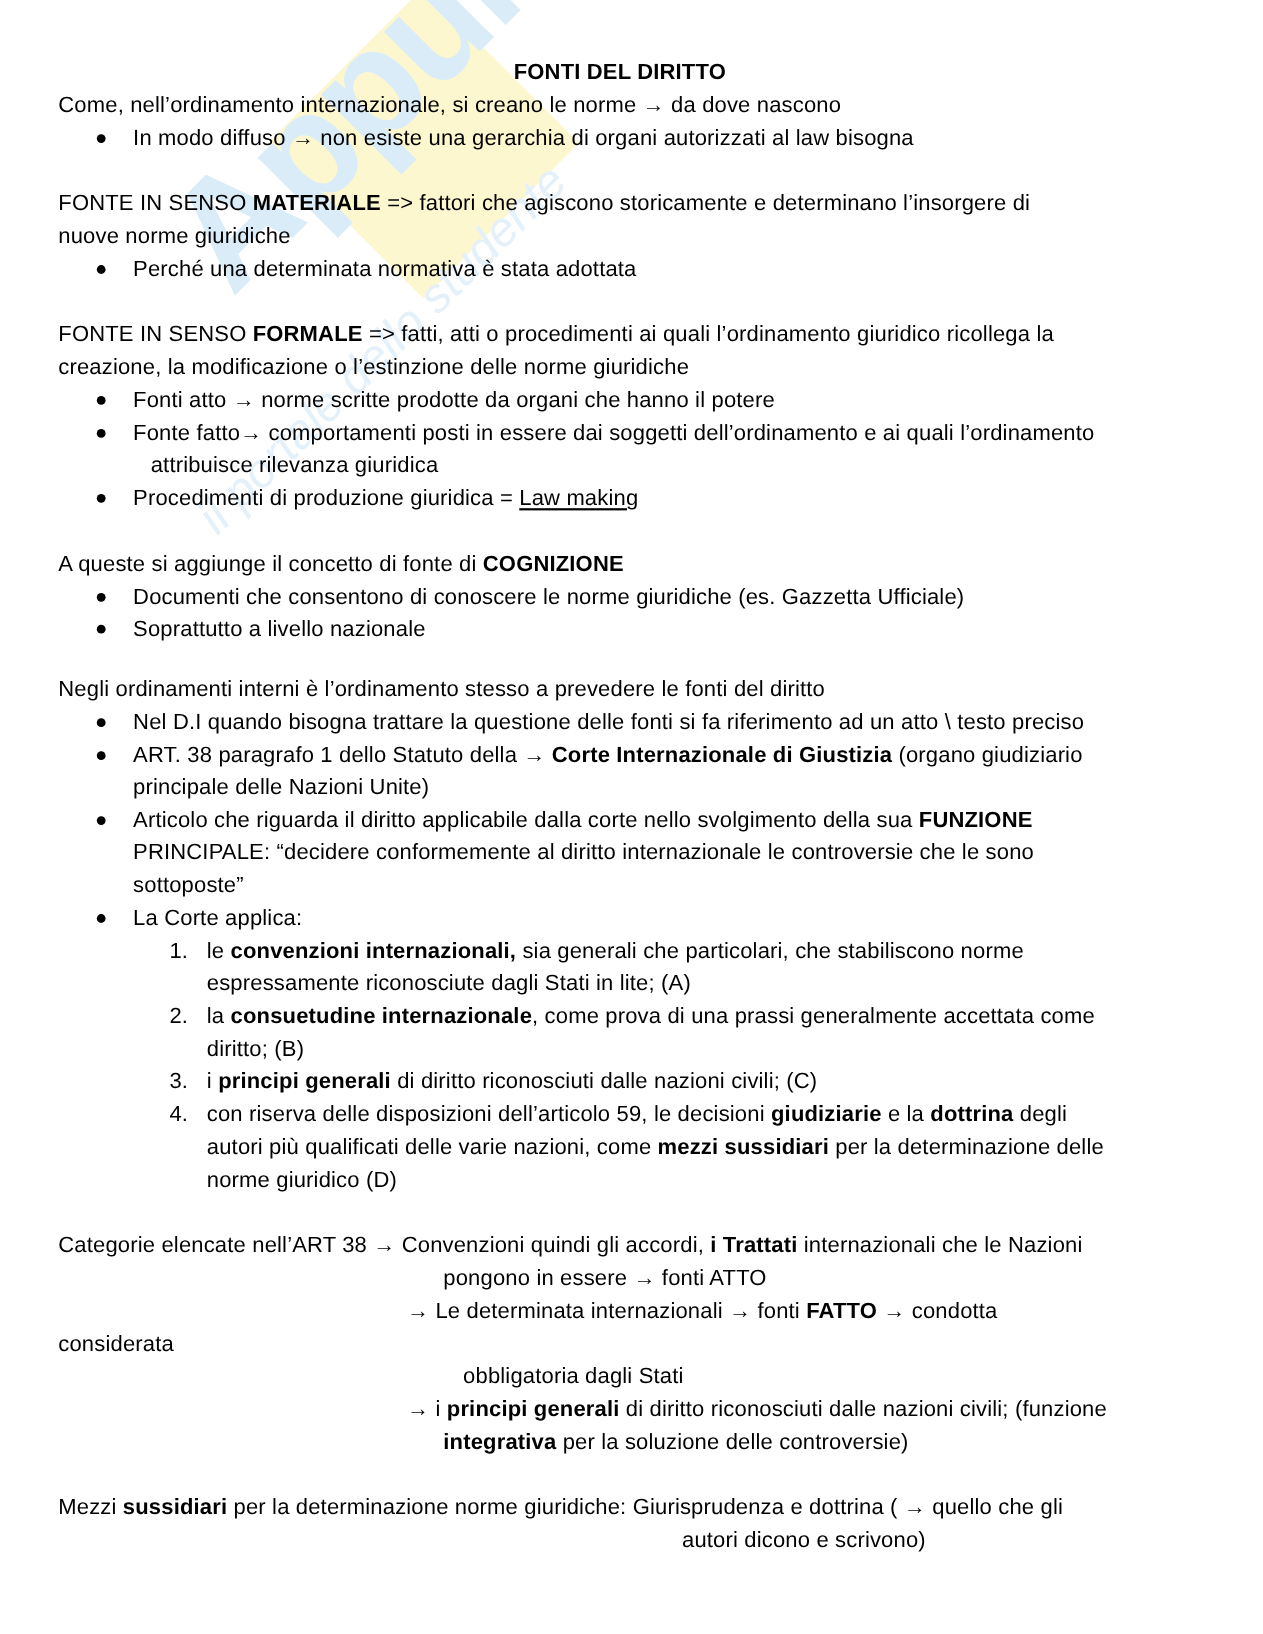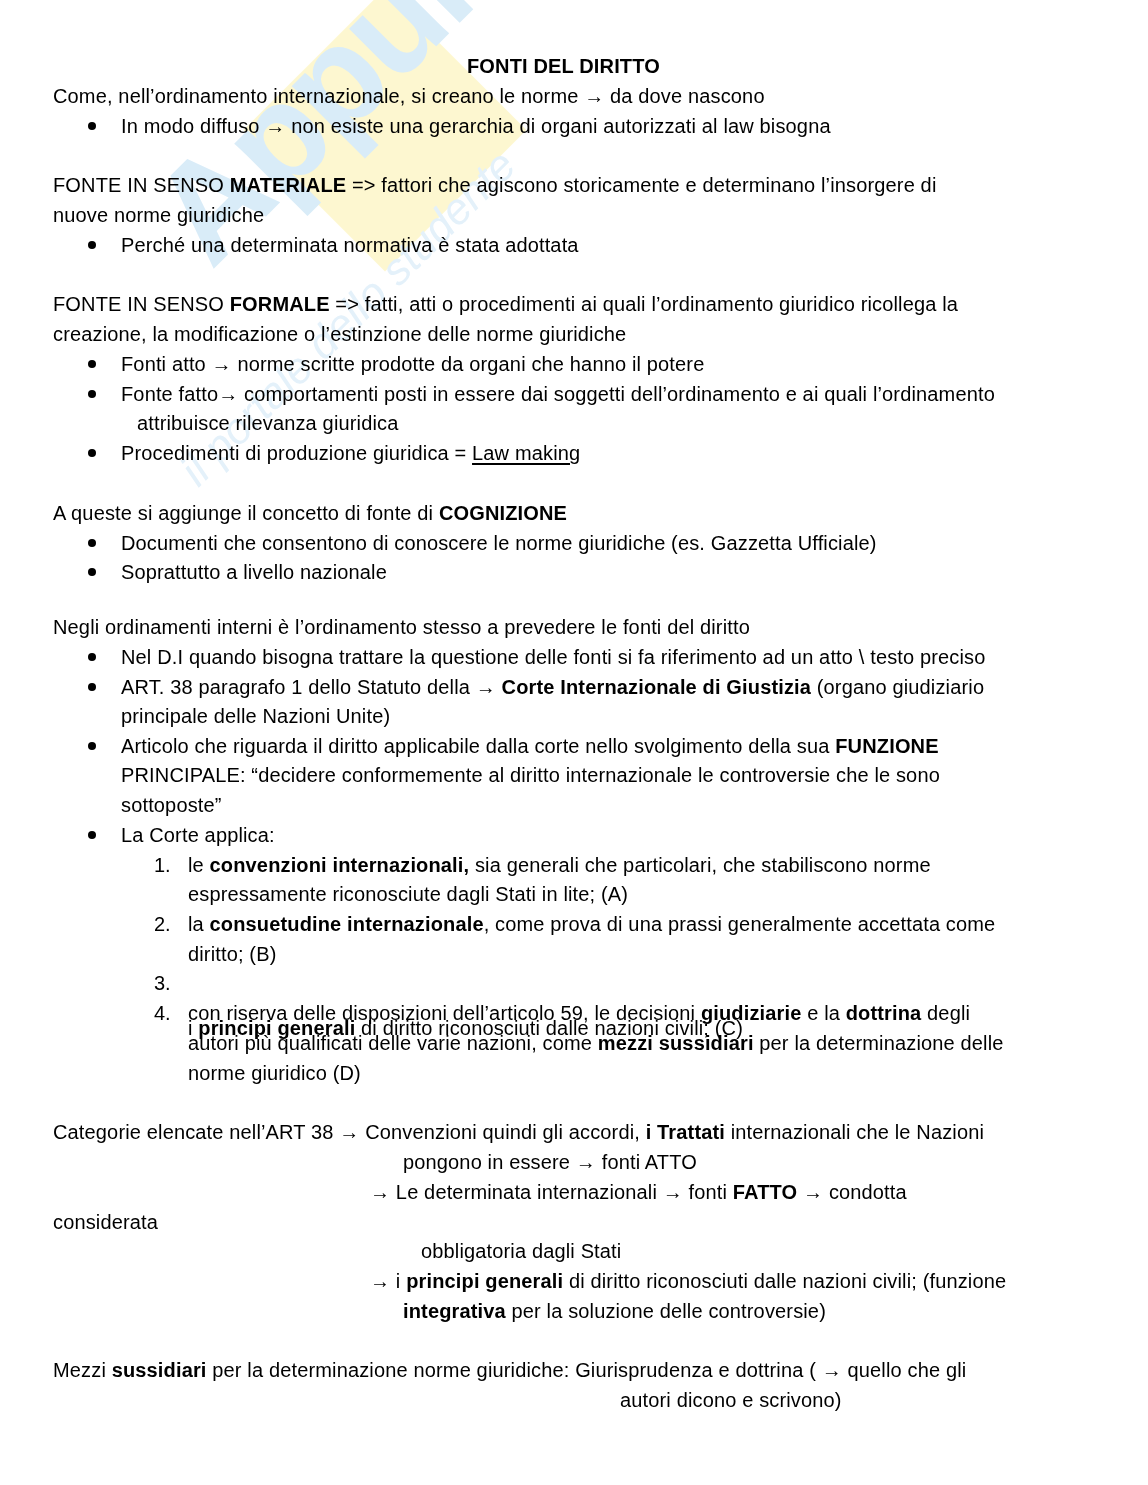--- a/index.html
+++ b/index.html
@@ -79,21 +79,21 @@
 
     <div class="num" style="left:154px; top:853px;">1.</div>
     <div class="ln" style="left:188px; top:853px;"><span>le </span><b>convenzioni internazionali,</b><span> sia generali che particolari, che stabiliscono norme</span></div>
     <div class="ln" style="left:188px; top:882px;">espressamente riconosciute dagli Stati in lite; (A)</div>
 
     <div class="num" style="left:154px; top:912px;">2.</div>
     <div class="ln" style="left:188px; top:912px;"><span>la </span><b>consuetudine internazionale</b><span>, come prova di una prassi generalmente accettata come</span></div>
     <div class="ln" style="left:188px; top:942px;">diritto; (B)</div>
 
     <div class="num" style="left:154px; top:971px;">3.</div>
-    <div class="ln" style="left:188px; top:971px;margin-top:45px;"><span>i </span><b>principi generali</b><span> di diritto riconosciuti dalle nazioni civili; (C)</span></div>
+    <div class="ln" style="left:188px; top:971px;"><span>i </span><b>principi generali</b><span> di diritto riconosciuti dalle nazioni civili; (C)</span></div>
 
     <div class="num" style="left:154px; top:1001px;">4.</div>
     <div class="ln" style="left:188px; top:1001px;"><span>con riserva delle disposizioni dell’articolo 59, le decisioni </span><b>giudiziarie</b><span> e la </span><b>dottrina</b><span> degli</span></div>
     <div class="ln" style="left:188px; top:1031px;"><span>autori più qualificati delle varie nazioni, come </span><b>mezzi sussidiari</b><span> per la determinazione delle</span></div>
     <div class="ln" style="left:188px; top:1061px;">norme giuridico (D)</div>
 
     <div class="ln" style="left:53px; top:1120px;"><span>Categorie elencate nell’ART 38 → Convenzioni quindi gli accordi, </span><b>i Trattati</b><span> internazionali che le Nazioni</span></div>
     <div class="ln" style="left:403px; top:1150px;">pongono in essere → fonti ATTO</div>
     <div class="ln" style="left:370px; top:1180px;"><span>→ Le determinata internazionali → fonti </span><b>FATTO</b><span> → condotta</span></div>
     <div class="ln" style="left:53px; top:1210px;">considerata</div>

